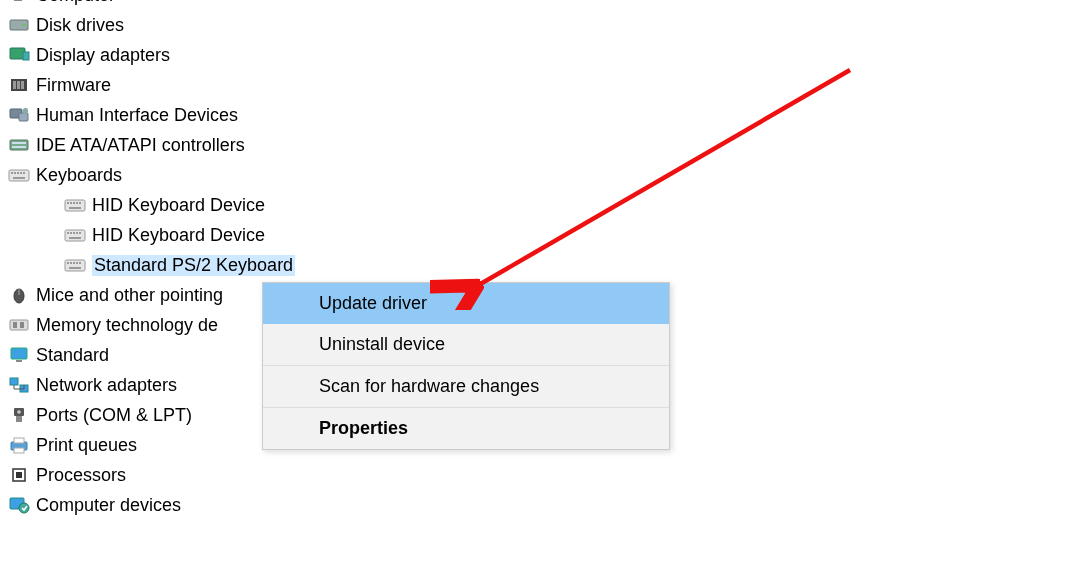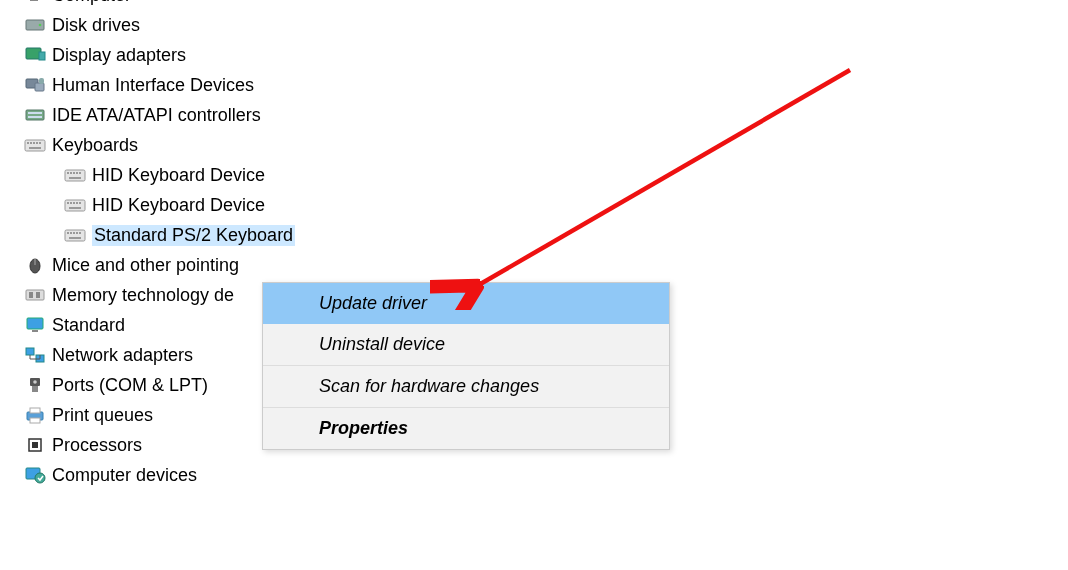--- a/index.html
+++ b/index.html
@@ -1,25 +1,25 @@
 <!DOCTYPE html>
 <html><head>
 <meta charset="utf-8">
 <style>
   html,body{margin:0;padding:0;font-family:"Segoe UI",Arial,sans-serif;font-size:18px;color:#000;background:#fff;width:1068px;height:570px;overflow:hidden;}
   .tree{position:absolute;left:0;top:-4px;}
   .node{display:flex;align-items:center;height:30px;white-space:nowrap;}
-  .d0{padding-left:24px;}
+  .d0{padding-left:8px;}
   .d1{padding-left:40px;margin-left:24px;}
   .ic{width:22px;height:18px;margin-right:6px;display:inline-flex;align-items:center;justify-content:center;flex-shrink:0;}
   .lbl{}
   .sel .lbl{background:#cde8ff;padding:0 2px;}
   .partial .lbl{background:#fff;position:relative;z-index:1;}
 
-  .menu{position:absolute;left:262px;top:282px;width:406px;background:#f2f2f2;border:1px solid #ccc;box-shadow:2px 2px 6px rgba(0,0,0,.15);font-style:italic;}
+  .menu{position:absolute;left:262px;top:282px;width:406px;background:#f2f2f2;border:1px solid #ccc;box-shadow:2px 2px 6px rgba(0,0,0,.15);}
   .mi{padding:10px 56px;font-size:18px;cursor:default;}
   .mi.hi{background:#90c8f6;}
   .mi.bold{font-weight:700;}
   .sep{border-top:1px solid #ddd;margin:0;}
 
   .arrow{position:absolute;left:430px;top:50px;pointer-events:none;}
 </style>
 </head>
 <body>
 
@@ -43,20 +43,31 @@
       <span class="lbl">Disk drives</span>
     </div>
     <div class="node d0">
       <span class="ic">
         <svg width="22" height="18">
           <rect x="2" y="2" width="15" height="11" rx="1" fill="#38a169" stroke="#276"></rect>
           <rect x="15" y="6" width="6" height="8" fill="#4aa" stroke="#288"></rect>
         </svg>
       </span>
       <span class="lbl">Display adapters</span>
+    </div>
+    <div class="node d0">
+      <span class="ic">
+        <svg width="22" height="18">
+          <rect x="3" y="3" width="16" height="12" fill="#444"></rect>
+          <rect x="5" y="5" width="3" height="8" fill="#999"></rect>
+          <rect x="9" y="5" width="3" height="8" fill="#999"></rect>
+          <rect x="13" y="5" width="3" height="8" fill="#999"></rect>
+        </svg>
+      </span>
+      <span class="lbl">Firmware</span>
     </div>
     <div class="node d0">
       <span class="ic">
         <svg width="22" height="18">
           <rect x="2" y="3" width="12" height="9" rx="1" fill="#789" stroke="#567"></rect>
           <rect x="11" y="7" width="9" height="8" rx="1" fill="#9ab" stroke="#678"></rect>
           <rect x="15" y="2" width="5" height="6" rx="2" fill="#8aa"></rect>
         </svg>
       </span>
       <span class="lbl">Human Interface Devices</span>

